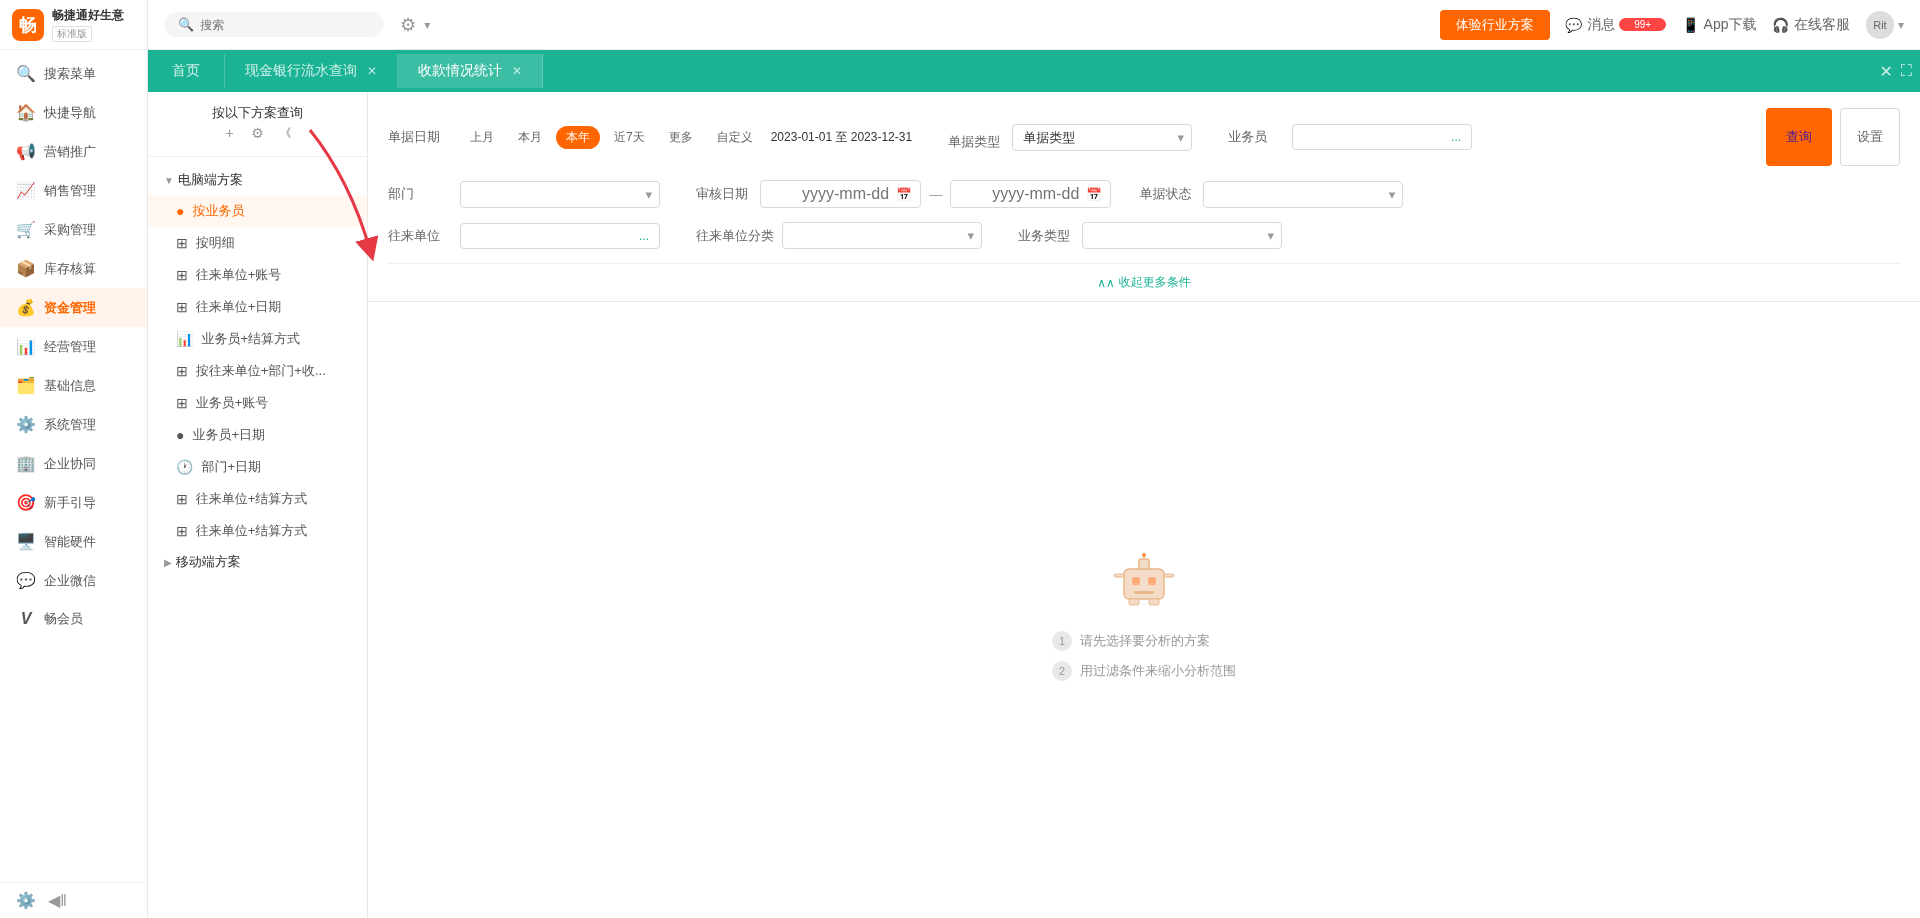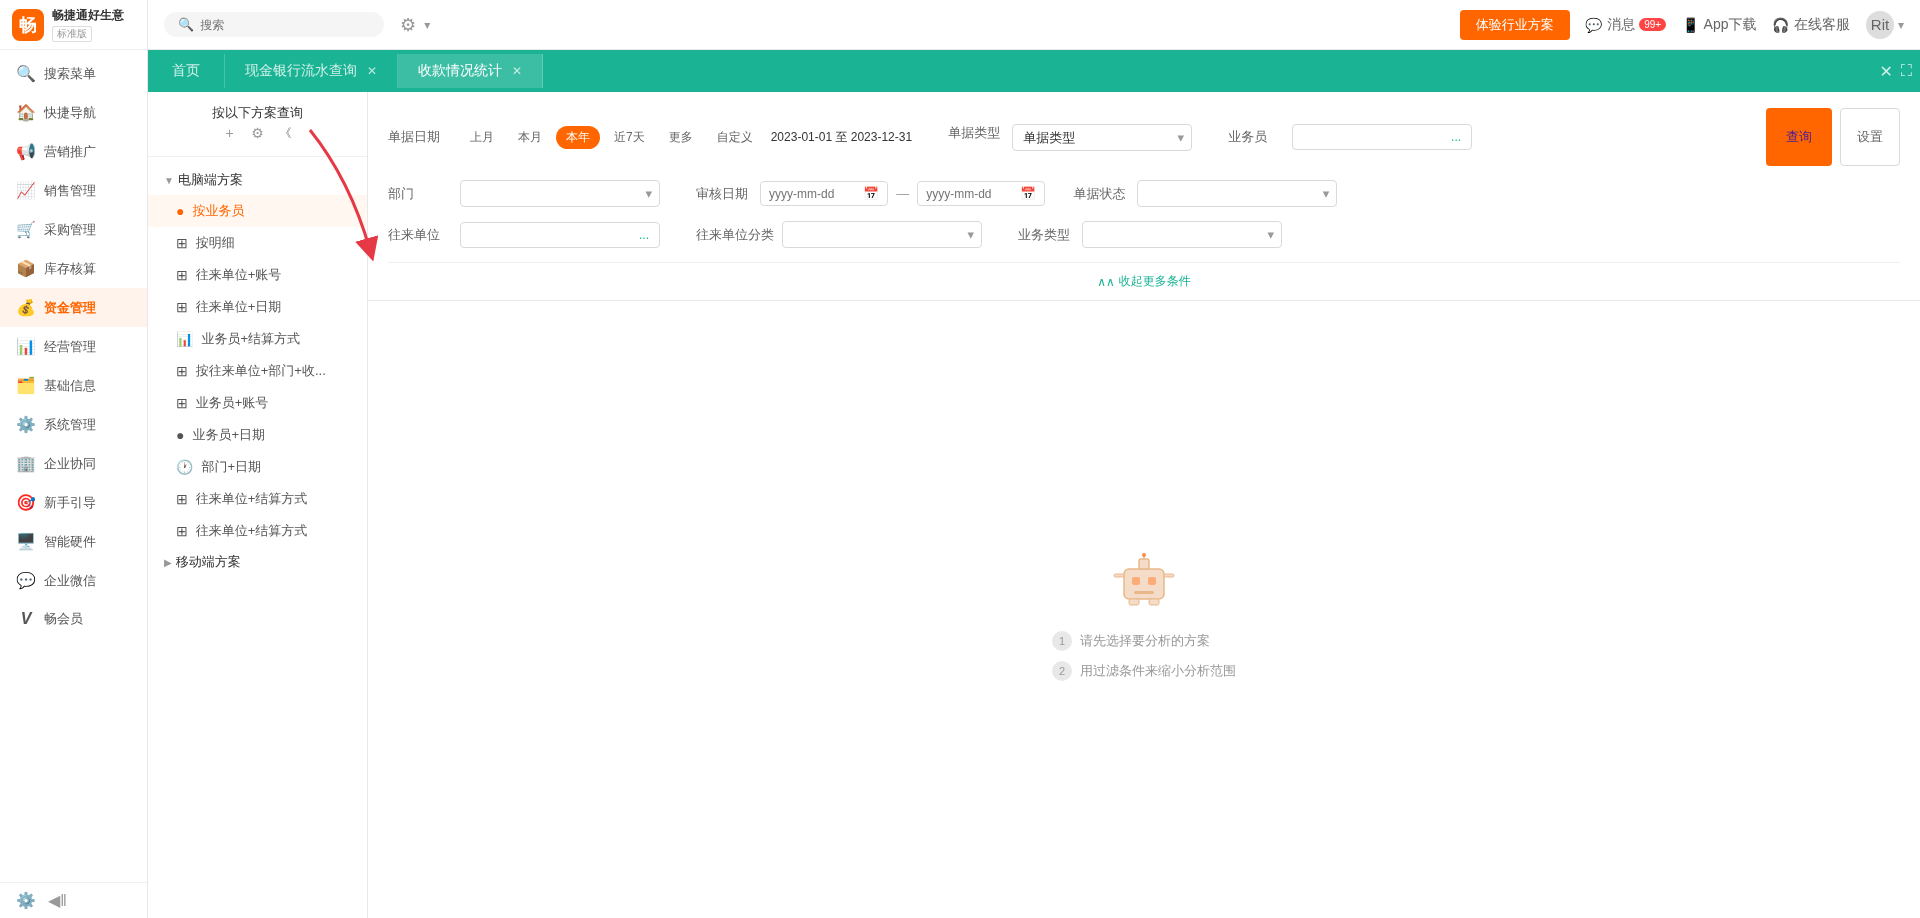--- a/index.html
+++ b/index.html
@@ -45,21 +45,21 @@
     }
     .topbar-left { display: flex; align-items: center; gap: 8px; }
     .topbar-right { display: flex; align-items: center; gap: 16px; }
     .topbar-btn {
       background: #ff6600; color: white; border: none; border-radius: 4px;
       padding: 6px 16px; font-size: 13px; cursor: pointer;
     }
     .topbar-icon { font-size: 14px; color: #666; cursor: pointer; display: flex; align-items: center; gap: 4px; }
     .badge {
       background: #ff4444; color: white; font-size: 10px;
-      border-radius: 10px; padding: 1px 5px; min-width: 18px; text-align: left;
+      border-radius: 10px; padding: 1px 15px; min-width: 18px; text-align: left;
     }
     .gear-icon { font-size: 18px; color: #999; cursor: pointer; }
 
     
     .tabbar {
       height: 42px; background: #1ab394; display: flex; align-items: center;
       padding: 0 0; gap: 0;
     }
     .tab {
       height: 34px; display: flex; align-items: center; padding: 0 20px;
@@ -150,21 +150,21 @@
     }
     .select-wrapper { position: relative; display: inline-flex; align-items: center; }
     .select-wrapper::after {
       content: '▾'; position: absolute; right: 8px; color: #999; pointer-events: none;
     }
     .filter-input-pair {
       display: flex; align-items: center; gap: 4px; border: 1px solid #d9d9d9;
       border-radius: 4px; padding: 4px 8px; background: white;
     }
     .filter-input-pair input {
-      border: none; outline: none; font-size: 12px; color: #000000; width: 90px;
+      border: none; outline: none; font-size: 16px; color: #000000; width: 90px; margin-left: 33px;
     }
     .filter-dash { color: #999; }
     .collapse-bar {
       display: flex; align-items: center; justify-content: center;
       padding: 10px; color: #1ab394; font-size: 12px; cursor: pointer;
       gap: 4px; border-top: 1px solid #f0f0f0; margin-top: 4px;
     }
     .query-btn {
       background: #ff6600; color: #4c1d95; border: none; border-radius: 4px;
       padding: 20px 20px; font-size: 13px; cursor: pointer;
@@ -305,21 +305,21 @@
       <div class="topbar-icon">
         <span>📱</span>
         <span>App下载</span>
       </div>
       <div class="topbar-icon">
         <span>🎧</span>
         <span>在线客服</span>
       </div>
       <div class="user-area">
         <div class="user-avatar">
-          <span style="font-size:15px;color:#666">Rit</span>
+          <span style="font-size:11px;color:#666">Rit</span>
         </div>
         <span style="color:#999;font-size:12px">▾</span>
       </div>
     </div>
   </div>
 
   <div class="tabbar">
     <div class="tab home">
       <span>首页</span>
     </div>
@@ -419,21 +419,21 @@
             <div class="filter-date-group">
               <button class="date-shortcut">上月</button>
               <button class="date-shortcut">本月</button>
               <button class="date-shortcut active">本年</button>
               <button class="date-shortcut">近7天</button>
               <button class="date-shortcut">更多</button>
               <button class="date-shortcut">自定义</button>
               <span class="date-range">2023-01-01 至 2023-12-31</span>
             </div>
 
-            <div style="margin-left:20px;display:flex;align-items:flex-start;gap:8px">
+            <div style="margin-left:20px;display:flex;align-items:flex-end;gap:8px">
               <span class="filter-label">单据类型</span>
               <div class="select-wrapper">
                 <select class="filter-select" style="min-width:180px">
                   <option>单据类型</option>
                 </select>
               </div>
             </div>
 
             <div style="margin-left:20px;display:flex;align-items:center;gap:8px">
               <span class="filter-label">业务员</span>

